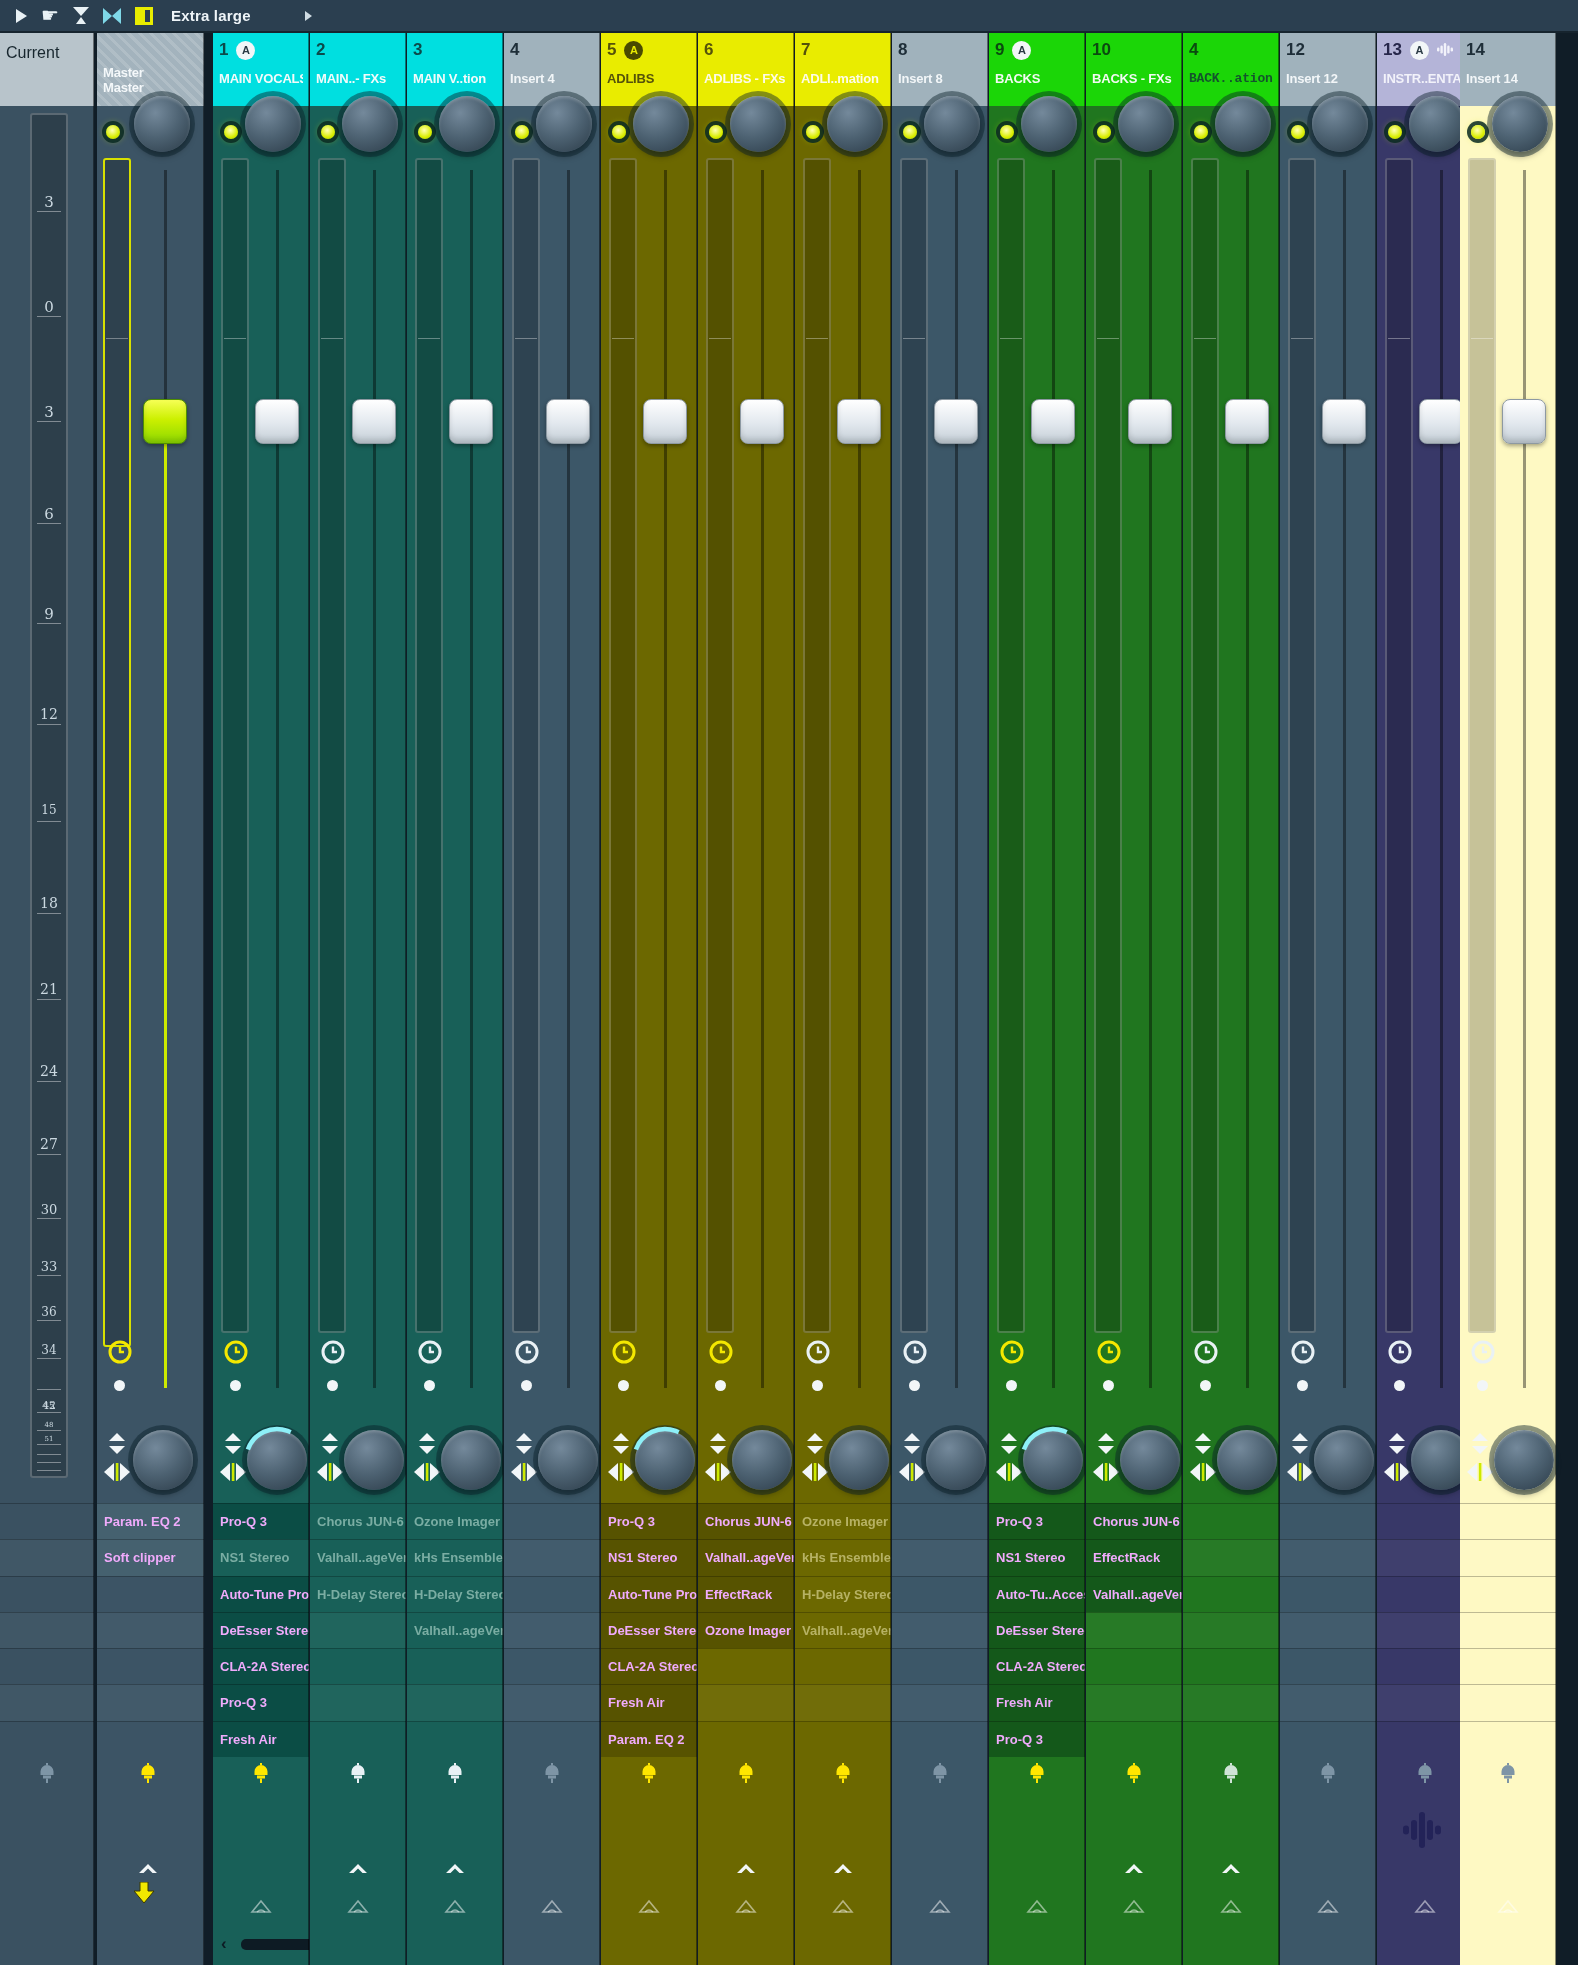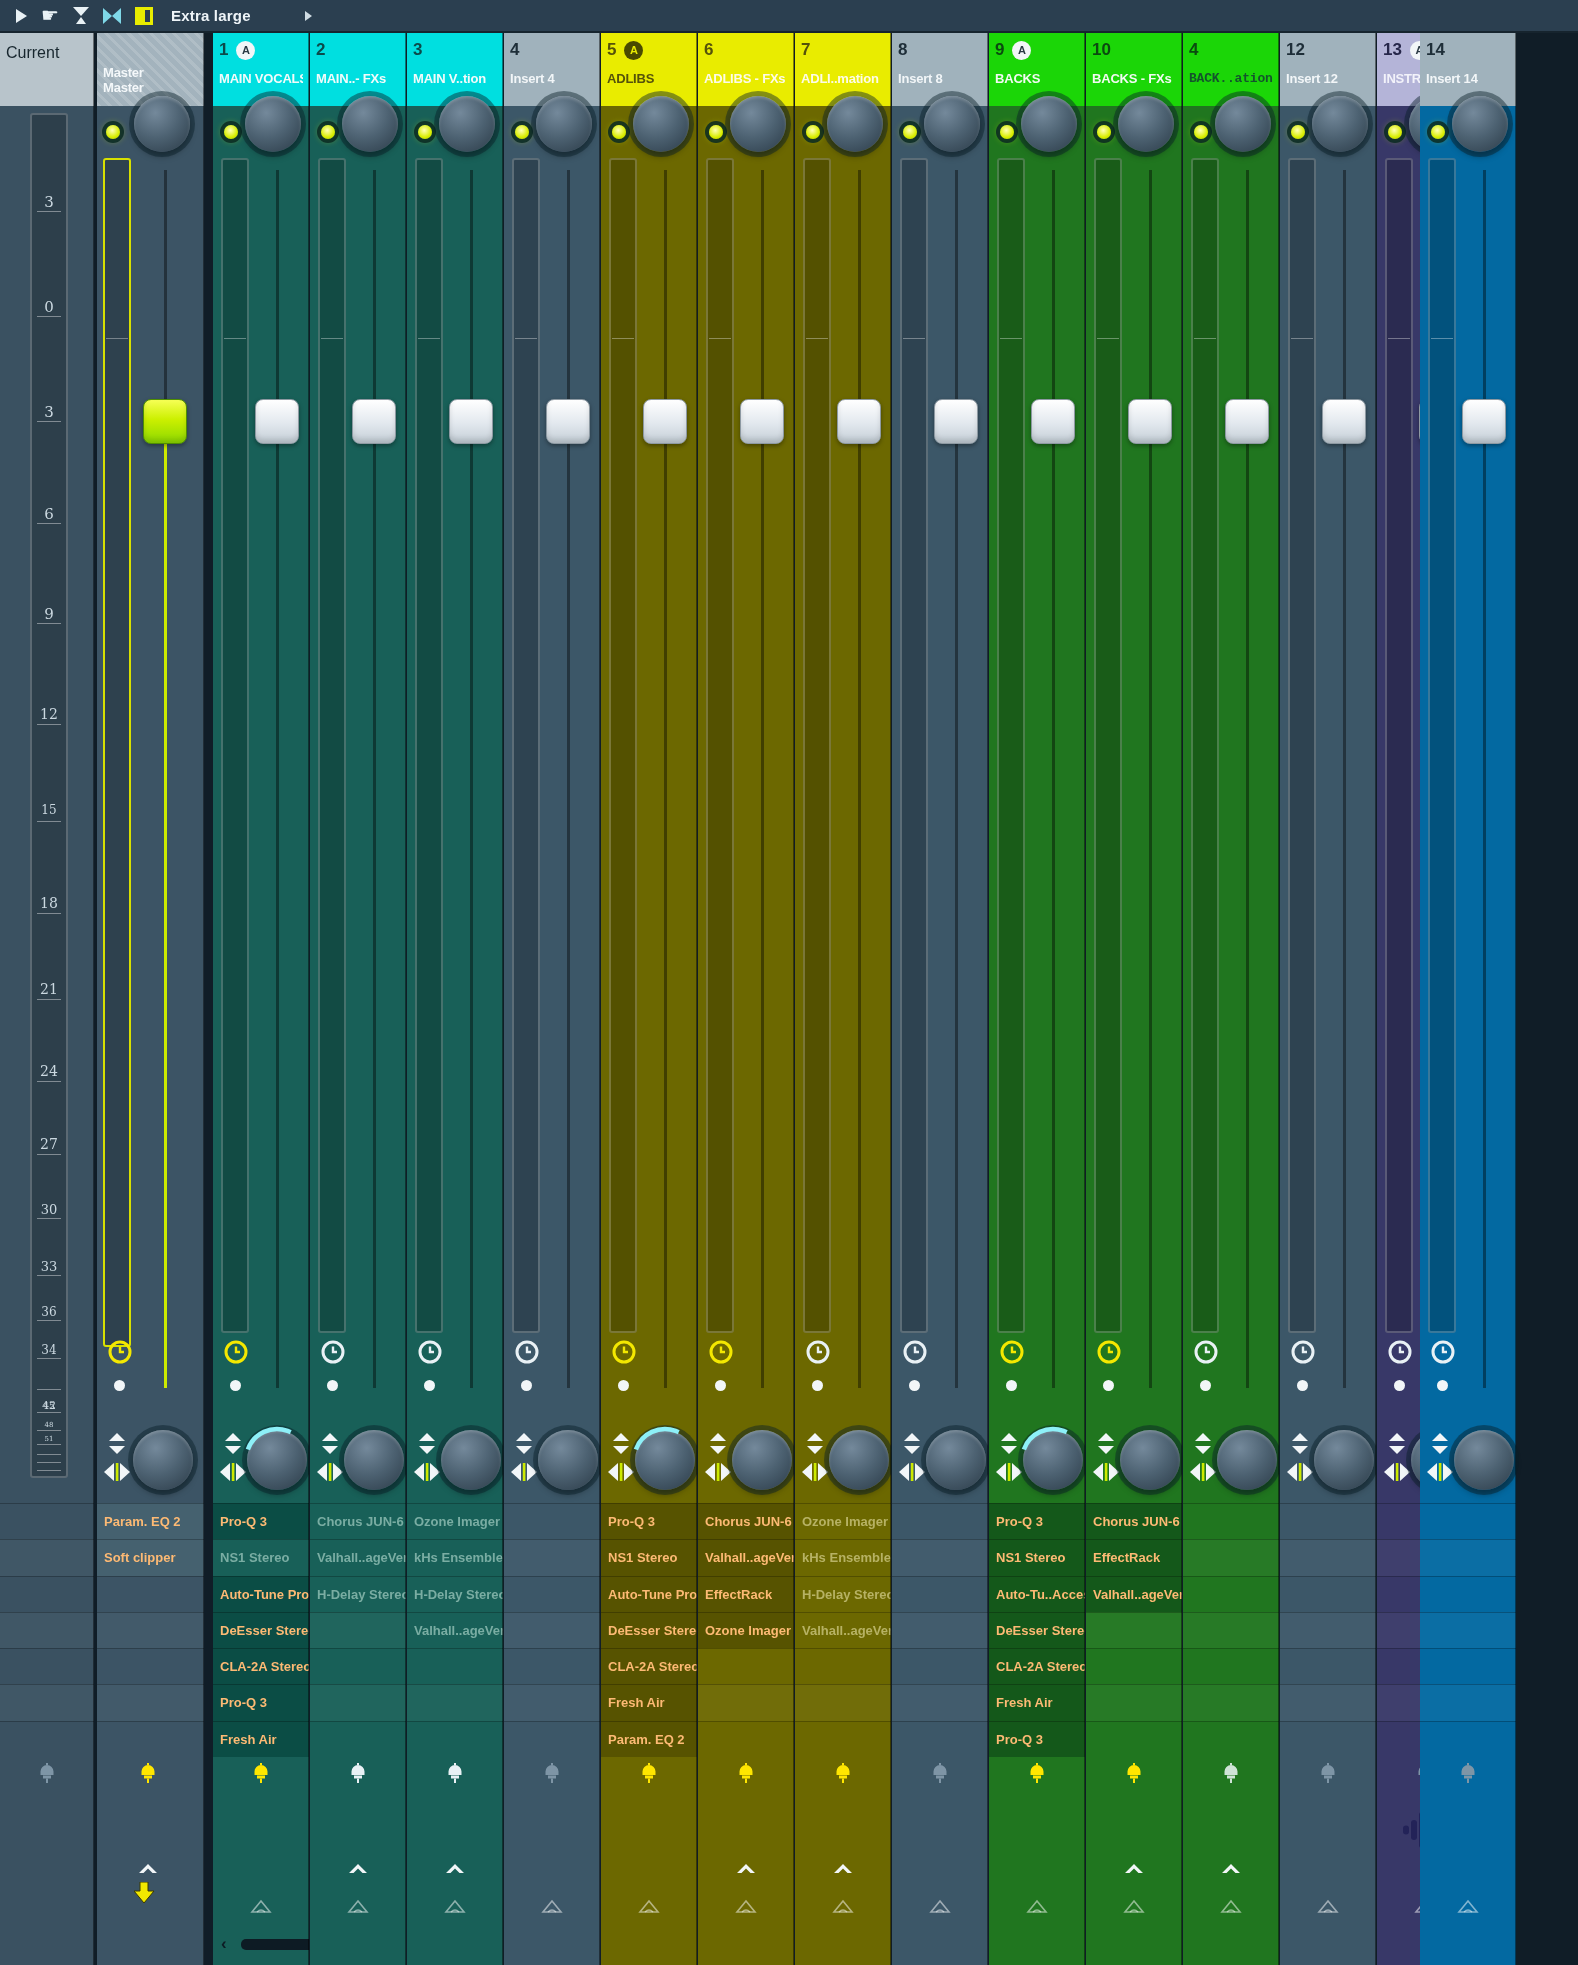--- a/index.html
+++ b/index.html
@@ -40,21 +40,21 @@
   .led{position:absolute;width:14px;height:14px;border-radius:50%;
        background:radial-gradient(circle at 45% 38%,#ffffb4,#d9ee00 60%,#a9c200);
        box-shadow:0 0 0 4px rgba(8,40,34,.85),0 0 7px 2px rgba(216,238,0,.45);}
   .knob{position:absolute;border-radius:50%;
         background:radial-gradient(circle at 38% 30%,#74899b,#4d6272 48%,#394b59 78%,#31414d);
         box-shadow:0 0 0 5px rgba(9,30,41,.45), inset 0 2px 3px rgba(255,255,255,.22), 0 4px 7px rgba(0,0,0,.4);}
   .dot{position:absolute;width:11px;height:11px;border-radius:50%;background:#f2f6f8;}
   .slots{position:absolute;left:0;width:100%;}
   .slot{box-sizing:border-box;height:36.3px;line-height:36.3px;font-size:13px;font-weight:bold;
         padding:0 7px;white-space:nowrap;overflow:hidden;border-top:1px solid rgba(0,0,0,.25);}
-  .slot.on{color:#fdba74;}
+  .slot.on{color:#f0abfc;}
   .slot.empty.odd{background:rgba(255,255,255,.035);}
   .scroll{position:absolute;display:flex;align-items:center;gap:14px;}
   .scroll .chev{color:#0d1b24;font-size:17px;font-weight:bold;}
   .scroll .pill{width:88px;height:11px;border-radius:5px;background:#0d1b24;}
   .sl-label{position:absolute;width:100%;text-align:center;color:#cbd8e0;font-family:"DejaVu Serif",serif;}
   .sl-tick{position:absolute;height:1px;background:rgba(255,255,255,.4);}
 </style>
 </head>
 <body>
 
@@ -857,21 +857,21 @@
           <rect x="16" y="0" width="6" height="36" rx="3" fill="#232358"></rect>
           <rect x="24" y="8" width="6" height="20" rx="3" fill="#232358"></rect>
           <rect x="32" y="13.5" width="6" height="9" rx="3" fill="#232358"></rect>
         </svg>
         <svg width="22" height="16" style="position: absolute; left: 37px; top: 1866px;">
           <path d="M11 2 L20 13 H2 Z" fill="none" stroke="rgba(255,255,255,.5)" stroke-width="1.6"></path>
           <path d="M7 13 Q11 9 15 13" fill="none" stroke="rgba(255,255,255,.5)" stroke-width="1.4"></path>
         </svg>
         <div class="edge"></div>
       </div>
-      <div class="strip" style="left: 1420px; width: 96px; background: #0369a1;">
+      <div class="strip" style="left: 1460px; width: 96px; background: #fef9c3;">
         <div class="hdr" style="background: rgb(160, 178, 188);">
           <div class="numrow">
             <div class="num" style="color: rgb(30, 46, 56);">14</div>
           </div>
           <div class="name" style="color: rgb(242, 246, 248);">Insert 14</div>
         </div>
         <div class="led" style="left: 11px; top: 92px;"></div>
         <div class="knob" style="left: 32px; top: 63px; width: 56px; height: 56px;"></div>
         <div class="meter" style="left: 8px; top: 125px; width: 28px; height: 1175px;"></div>
         <div class="mtick" style="left: 11px; width: 22px; top: 305px;"></div>

